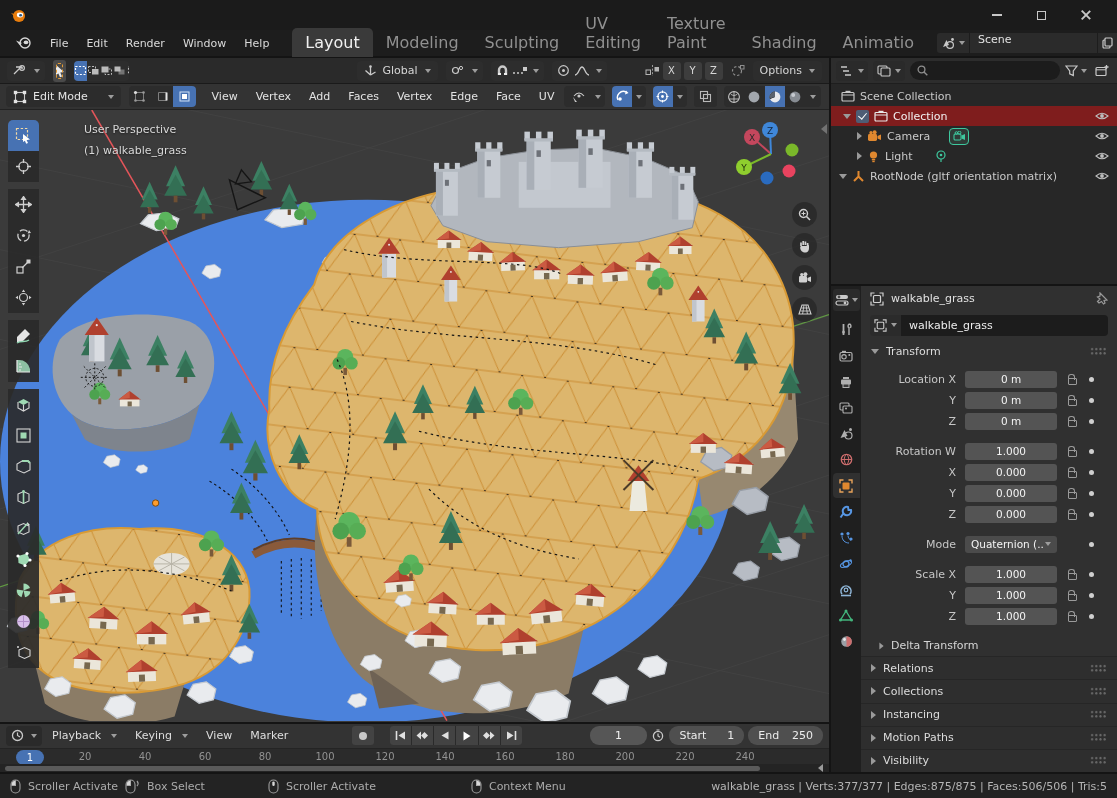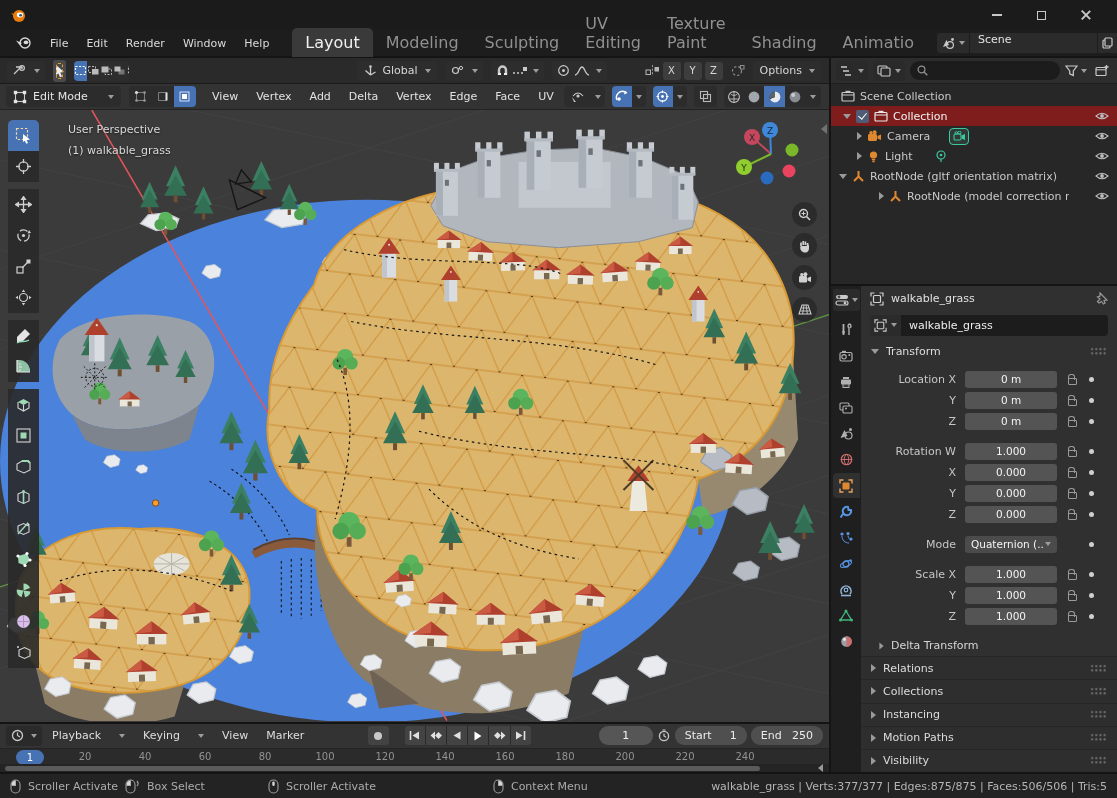--- a/index.html
+++ b/index.html
@@ -47,33 +47,33 @@
 .modegrp{display:flex;background:#2c2c2c;border-radius:4px;overflow:hidden;height:21px;margin:0 6px}
 .modegrp .btn{width:23px;height:21px;border-radius:0}
 .modegrp .btn.on{background:var(--accent-blue,#4772b3)}
 .vmenu{padding:0 8px;color:#e2e2e2;height:21px;display:flex;align-items:center}
 .seg{display:flex;align-items:center;background:#2c2c2c;border-radius:4px;height:21px;overflow:hidden}
 .seg .btn{width:21px;height:21px;border-radius:0}
 .seg .btn.on{background:var(--accent-blue,#4772b3)}
 
 .viewport{flex:1;position:relative;background:#3b3b3b;overflow:hidden}
 .scene{position:absolute;inset:0}
-.vp-text{position:absolute;left:68px;top:9px;color:#d9d9d9;font-size:11px;line-height:1.95;text-shadow:0 1px 2px rgba(0,0,0,.55);pointer-events:none}
+.vp-text{position:absolute;left:84px;top:9px;color:#d9d9d9;font-size:11px;line-height:1.95;text-shadow:0 1px 2px rgba(0,0,0,.55);pointer-events:none}
 .vp-toolbar{position:absolute;left:8px;top:10px;width:33px;display:flex;flex-direction:column}
 .tb{width:31px;height:31px;background:rgba(42,42,42,.92);display:flex;align-items:center;justify-content:center}
 .tb.on{background:var(--accent-blue,#4772b3)}
 .tbgap{height:7px}
 .tb:first-child{border-radius:5px 5px 0 0}
 .nav-gizmo{position:absolute;right:22px;top:12px}
 .vp-circ{position:absolute;right:12px;width:25px;height:25px;border-radius:50%;background:rgba(40,40,40,.8);display:flex;align-items:center;justify-content:center}
 .collapse-arrow{position:absolute;right:2px;top:14px;width:0;height:0;border-top:5px solid transparent;border-bottom:5px solid transparent;border-right:6px solid #8a8a8a;opacity:.7}
 
 .timeline{height:50px;display:flex;flex-direction:column;border-top:2px solid #141414}
 .tl-header{height:25px;background:#333;display:flex;align-items:center;padding:0 6px;gap:2px}
-.tl-menu{padding:0 8px;color:#dedede;display:flex;align-items:center;gap:16px;height:20px}
+.tl-menu{padding:0 8px;color:#dedede;display:flex;align-items:center;gap:8px;height:20px}
 .trgrp{display:flex;gap:1px;background:#2a2a2a;border-radius:3px;overflow:hidden}
 .trbtn{width:25px;height:19px;background:#434343;display:flex;align-items:center;justify-content:center}
 .numfield{background:#565656;height:19px;border-radius:9px;display:flex;align-items:center;justify-content:center;color:#f2f2f2}
 .rangefield{background:#4f4f4f;height:19px;border-radius:9px;display:flex;align-items:center;color:#ececec;padding:0 10px;gap:10px}
 .tl-ruler{height:17px;background:#2b2b2b;position:relative;border-top:1px solid #242424}
 .tick{position:absolute;top:2px;transform:translateX(-50%);color:#929292;font-size:10px}
 .framechip{position:absolute;left:16px;top:1px;width:28px;height:15px;background:var(--accent-blue,#4772b3);border-radius:8px;color:#fff;display:flex;align-items:center;justify-content:center;font-size:10px}
 .tl-scroll{height:8px;background:#242424;position:relative}
 .tl-scroll .handle{position:absolute;left:5px;top:1.5px;width:755px;height:5px;background:#5a5a5a;border-radius:3px}
 .tl-collapse{position:absolute;right:6px;top:0px;width:0;height:0;border-top:4px solid transparent;border-bottom:4px solid transparent;border-right:5px solid #9a9a9a}
@@ -346,21 +346,21 @@
       <div class="btn on">
             <svg width="13" height="13" viewBox="0 0 13 13">
               <rect x="2" y="2" width="9" height="9" fill="none" stroke="#cfe0f5"></rect>
               <rect x="4" y="4" width="5" height="5" fill="#ffffff"></rect>
             </svg>
           </div>
     </div>
     <span class="vmenu">View</span>
     <span class="vmenu">Vertex</span>
     <span class="vmenu">Add</span>
-    <span class="vmenu">Delta</span>
+    <span class="vmenu">Faces</span>
     <span class="vmenu">Vertex</span>
     <span class="vmenu">Edge</span>
     <span class="vmenu">Face</span>
     <span class="vmenu">UV</span>
     <div class="seg" style="margin-left:auto">
       <div class="btn" style="width:30px">
             <svg width="16" height="12" viewBox="0 0 16 12">
               <path d="M3 5 Q8 -1 13 5" fill="none" stroke="#c9c9c9" stroke-width="1.1"></path>
               <circle cx="8" cy="5" r="1.6" fill="#c9c9c9"></circle>
               <path d="M2 6 L6 11 L4 11 Z" fill="#c9c9c9"></path>
@@ -1039,33 +1039,20 @@
             <path d="M6.5 1 V6.5 M6.5 6.5 L2 11 M6.5 6.5 L11 11" stroke="#e0882f" stroke-width="2" fill="none"></path>
           </svg>
       <span style="white-space:nowrap;overflow:hidden">RootNode (gltf orientation matrix)</span>
       <span class="ol-eye">
             <svg width="14" height="10" viewBox="0 0 14 10">
               <path d="M1 5 Q7 -0.5 13 5 Q7 10.5 1 5 Z" fill="none" stroke="#bdbdbd" stroke-width="1.1"></path>
               <circle cx="7" cy="5" r="1.9" fill="#bdbdbd"></circle>
             </svg>
           </span>
     </div>
-    <div class="ol-row" style="padding-left:48px">
-      <span class="tri-r"></span>
-      <svg width="13" height="12" viewBox="0 0 13 12">
-            <path d="M6.5 1 V6.5 M6.5 6.5 L2 11 M6.5 6.5 L11 11" stroke="#e0882f" stroke-width="2" fill="none"></path>
-          </svg>
-      <span style="white-space:nowrap;overflow:hidden">RootNode (model correction r</span>
-      <span class="ol-eye">
-            <svg width="14" height="10" viewBox="0 0 14 10">
-              <path d="M1 5 Q7 -0.5 13 5 Q7 10.5 1 5 Z" fill="none" stroke="#bdbdbd" stroke-width="1.1"></path>
-              <circle cx="7" cy="5" r="1.9" fill="#bdbdbd"></circle>
-            </svg>
-          </span>
-    </div>
   </div>
 
   <div class="props">
     <div class="ptabs">
       <div class="ptab-sel">
         <svg width="14" height="12" viewBox="0 0 14 12">
               <rect x="1" y="1" width="12" height="4" rx="2" fill="#c9c9c9"></rect>
               <rect x="1" y="7" width="12" height="4" rx="2" fill="none" stroke="#c9c9c9" stroke-width="1.2"></rect>
               <circle cx="4" cy="3" r="1.4" fill="#4a4a4a"></circle>
               <circle cx="10" cy="9" r="1.4" fill="#c9c9c9"></circle>
@@ -1361,21 +1348,21 @@
       </svg>
     <span>Box Select</span>
   </span>
   <span class="hint" style="margin-left:56px">
     <svg width="11" height="15" viewBox="0 0 11 15">
         <rect x="1" y="1" width="9" height="13" rx="4.5" fill="none" stroke="#9d9d9d" stroke-width="1.1"></rect>
         <rect x="4.3" y="2.4" width="2.4" height="4.6" rx="1.2" fill="#d8d8d8"></rect>
       </svg>
     <span>Scroller Activate</span>
   </span>
-  <span class="hint" style="margin-left:110px">
+  <span class="hint" style="margin-left:88px">
     <svg width="11" height="15" viewBox="0 0 11 15">
         <rect x="1" y="1" width="9" height="13" rx="4.5" fill="none" stroke="#9d9d9d" stroke-width="1.1"></rect>
         <path d="M5.5 1.2 V7" stroke="#9d9d9d"></path>
         <path d="M9.4 5.8 A4 4 0 0 0 5.7 1.4 V6.8 H9.4 Z" fill="#d8d8d8"></path>
       </svg>
     <span>Context Menu</span>
   </span>
   <span class="stats">walkable_grass | Verts:377/377 | Edges:875/875 | Faces:506/506 | Tris:5</span>
 </div>
 

